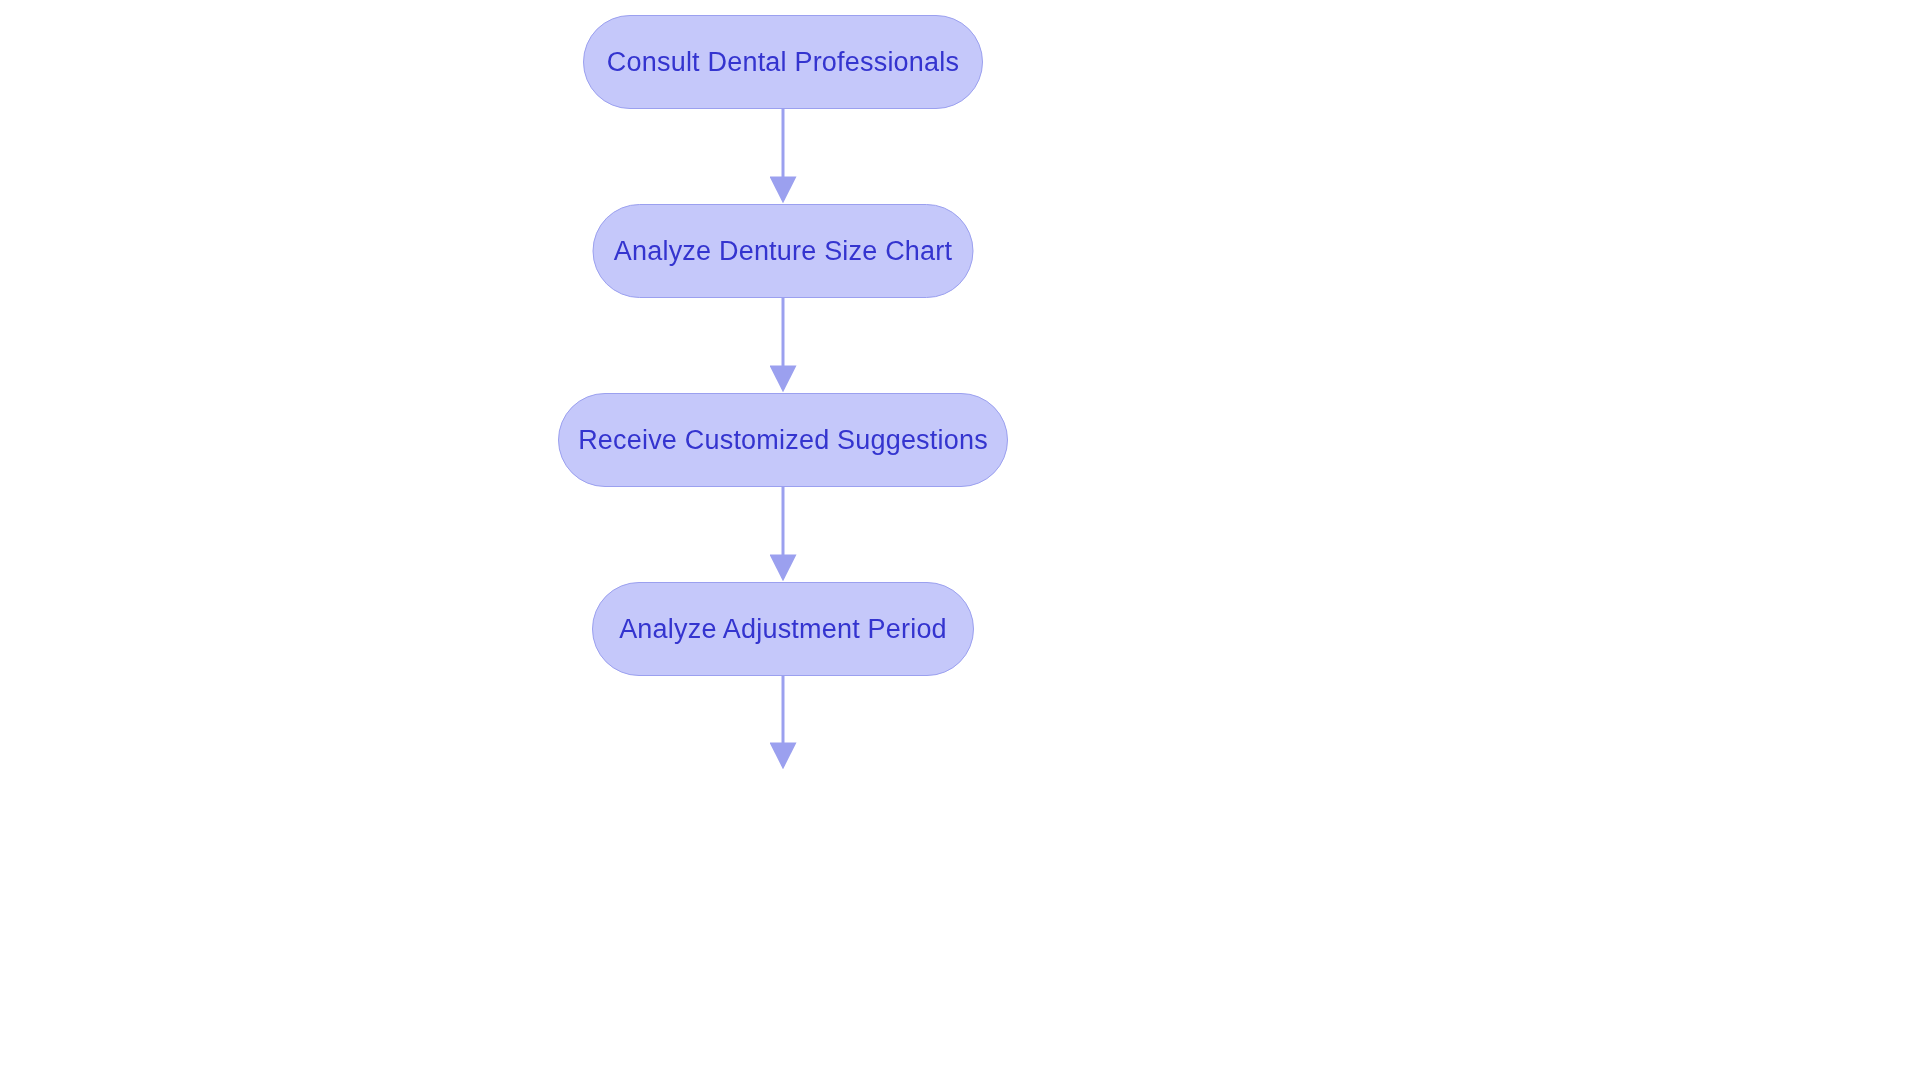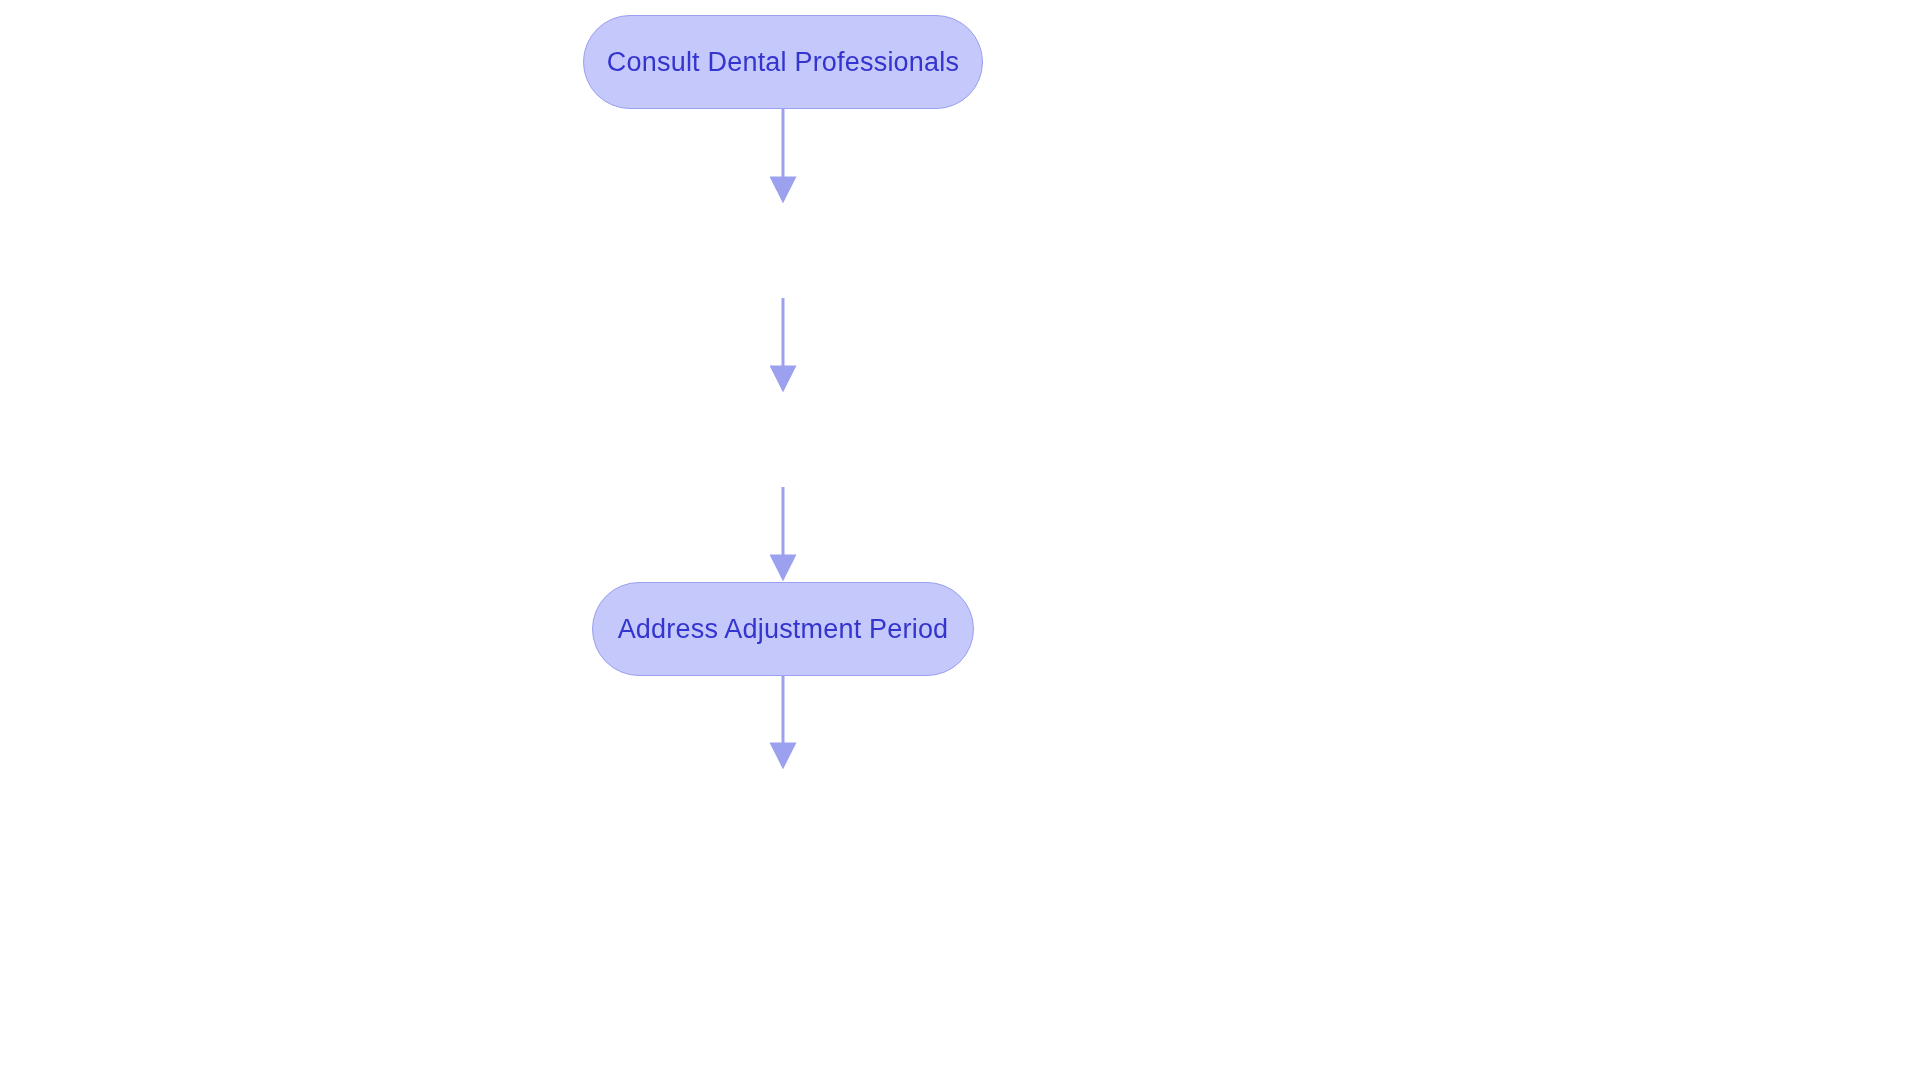--- a/index.html
+++ b/index.html
@@ -87,21 +87,27 @@
 
     <line x1="783" y1="676" x2="783" y2="766" stroke="#9ba0ef" stroke-width="3" marker-end="url(#arrow-head)"></line>
   </svg>
 
   <div id="node-layer">
 
     <div class="flow-node" style="left:783px; top:15px; width:400px;">
       <span class="flow-node-label">Consult Dental Professionals</span>
     </div>
 
+    <div class="flow-node" style="left:783px; top:204px; width:381px;">
+      <span class="flow-node-label">Analyze Denture Size Chart</span>
+    </div>
 
+    <div class="flow-node" style="left:783px; top:393px; width:450px;">
+      <span class="flow-node-label">Receive Customized Suggestions</span>
+    </div>
 
     <div class="flow-node" style="left:783px; top:582px; width:382px;">
-      <span class="flow-node-label">Address Adjustment Period</span>
+      <span class="flow-node-label">Analyze Adjustment Period</span>
     </div>
 
 
   </div>
 </div>
 
 </body></html>

